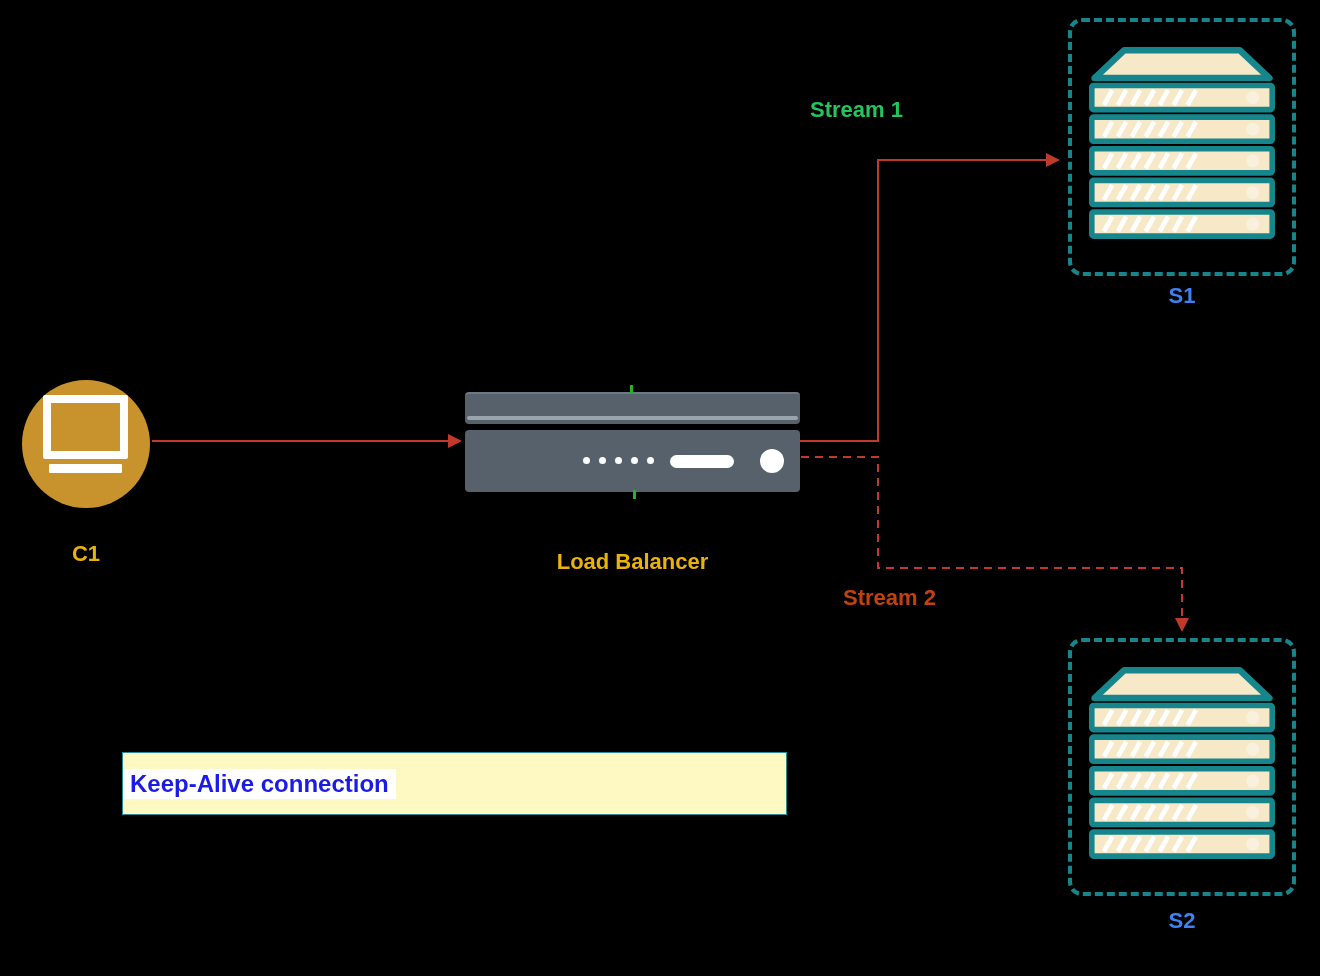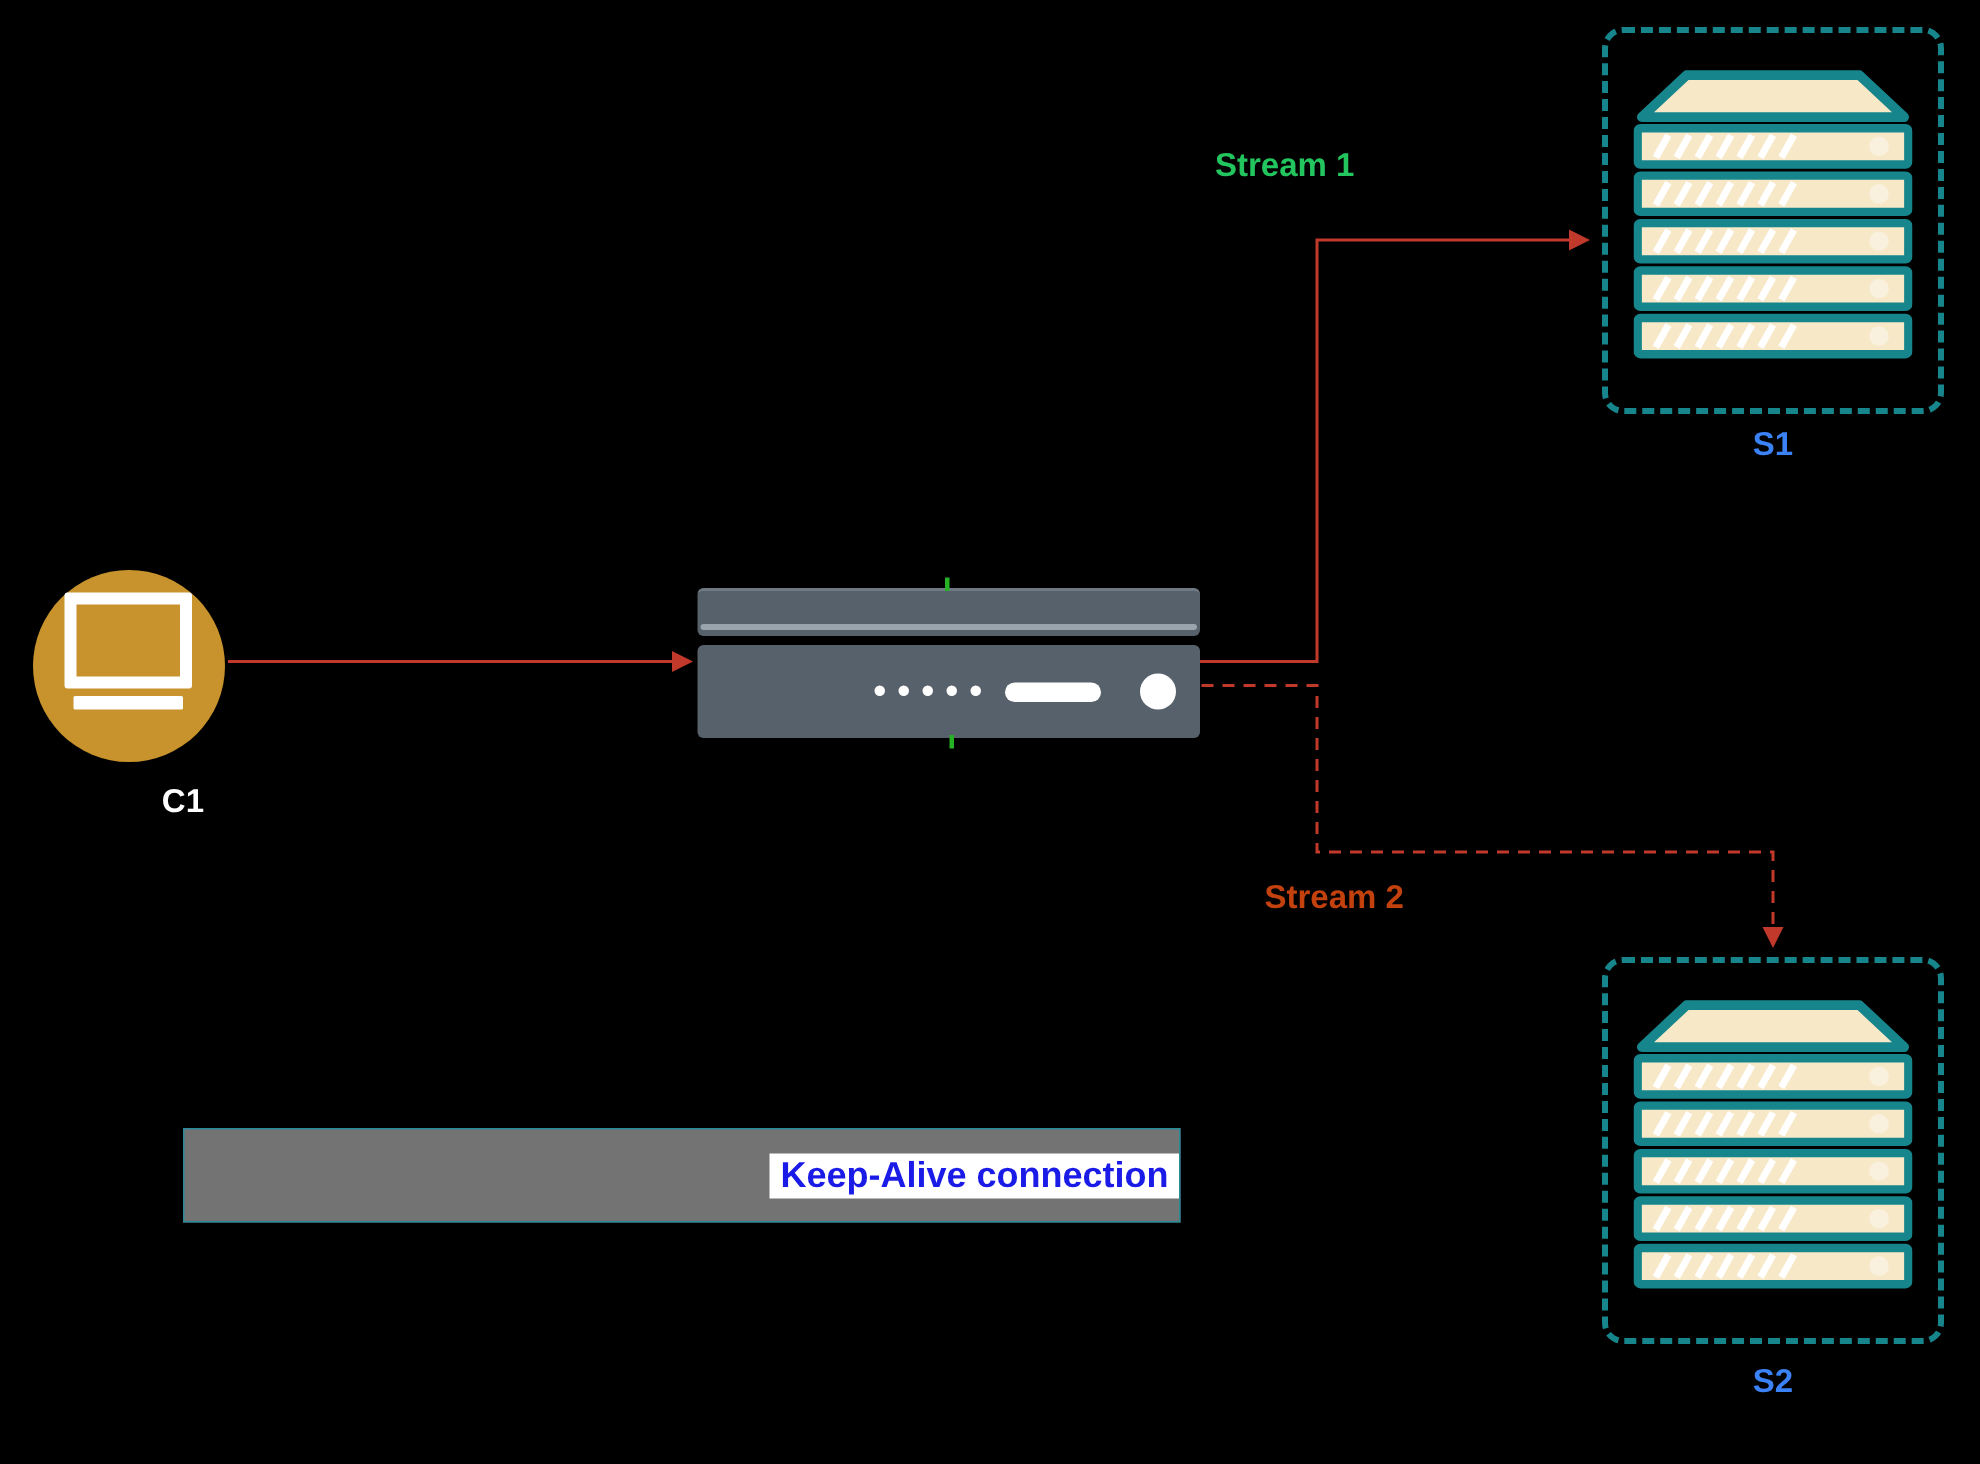--- a/index.html
+++ b/index.html
@@ -46,24 +46,25 @@
   }
   .client-node .stand {
     position: absolute;
     left: 27px; top: 84px;
     width: 73px; height: 9px;
     background: #fff;
     border-radius: 1px;
   }
   .node-label {
     position: absolute;
-    color: #ffffff;
+    color: #eab308;
     font-weight: bold;
     font-size: 22px;
-    text-align: right;
+    text-align: center;
+    margin-top: 20px;
   }
   .client-label { left: 36px; top: 521px; width: 100px; }
   .lb-label     { left: 465px; top: 529px; width: 335px; }
 
   
   .lb-node {
     position: absolute;
     left: 465px; top: 392px;
     width: 335px; height: 100px;
   }
@@ -154,26 +155,26 @@
     white-space: nowrap;
   }
   .stream1-label { left: 810px; top: 97px;  color: #22c55e; }
   .stream2-label { left: 843px; top: 585px; color: #c2410c; }
 
   
   .keepalive-box {
     position: absolute;
     left: 122px; top: 752px;
     width: 665px; height: 63px;
-    background: #737373;
+    background: #fef9c3;
     border: 1px solid #2b8a99;
     box-sizing: border-box;
     display: flex;
     align-items: center;
-    justify-content: flex-end;
+    justify-content: flex-start;
   }
   .keepalive-box span {
     background: #fff;
     color: #1b1be8;
     font-weight: bold;
     font-size: 24px;
     padding: 1px 7px;
   }
 </style>
 </head>
@@ -203,20 +204,21 @@
       <span class="dot" style="left:134px"></span>
       <span class="dot" style="left:150px"></span>
       <span class="dot" style="left:166px"></span>
       <span class="dot" style="left:182px"></span>
       <span class="slot"></span>
       <span class="led"></span>
     </div>
     <i class="tick tick-top"></i>
     <i class="tick tick-bottom"></i>
   </div>
+  <div class="node-label lb-label">Load Balancer</div>
 
   <div class="server-group s1">
     <svg width="186" height="202" viewBox="0 0 200 216">
       <polygon points="6,36 38,6 162,6 194,36" fill="#F7E8C8" stroke="#17868C" stroke-width="7" stroke-linejoin="round"></polygon>
       <g fill="#F7E8C8" stroke="#17868C" stroke-width="6">
         <rect x="3" y="44" width="194" height="26" rx="2"></rect>
         <rect x="3" y="78" width="194" height="26" rx="2"></rect>
         <rect x="3" y="112" width="194" height="26" rx="2"></rect>
         <rect x="3" y="146" width="194" height="26" rx="2"></rect>
         <rect x="3" y="180" width="194" height="26" rx="2"></rect>

